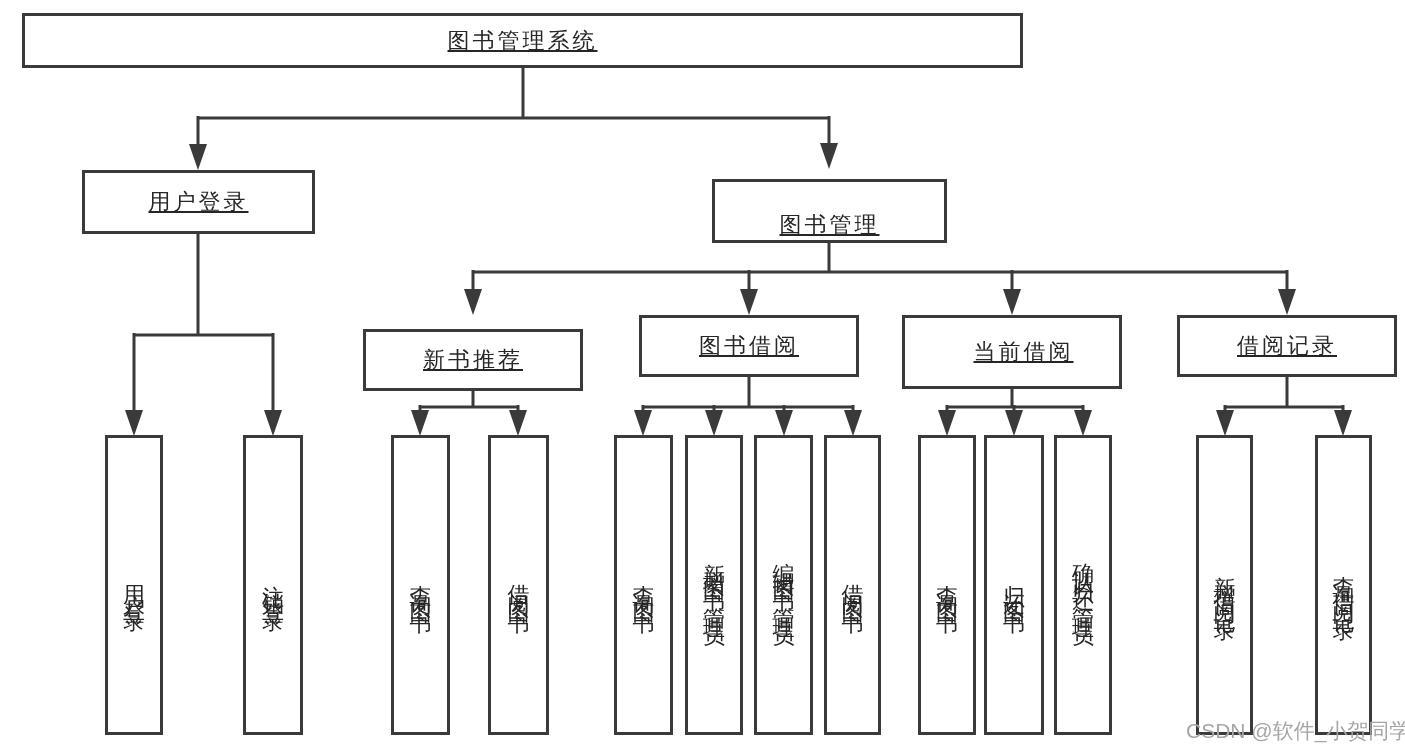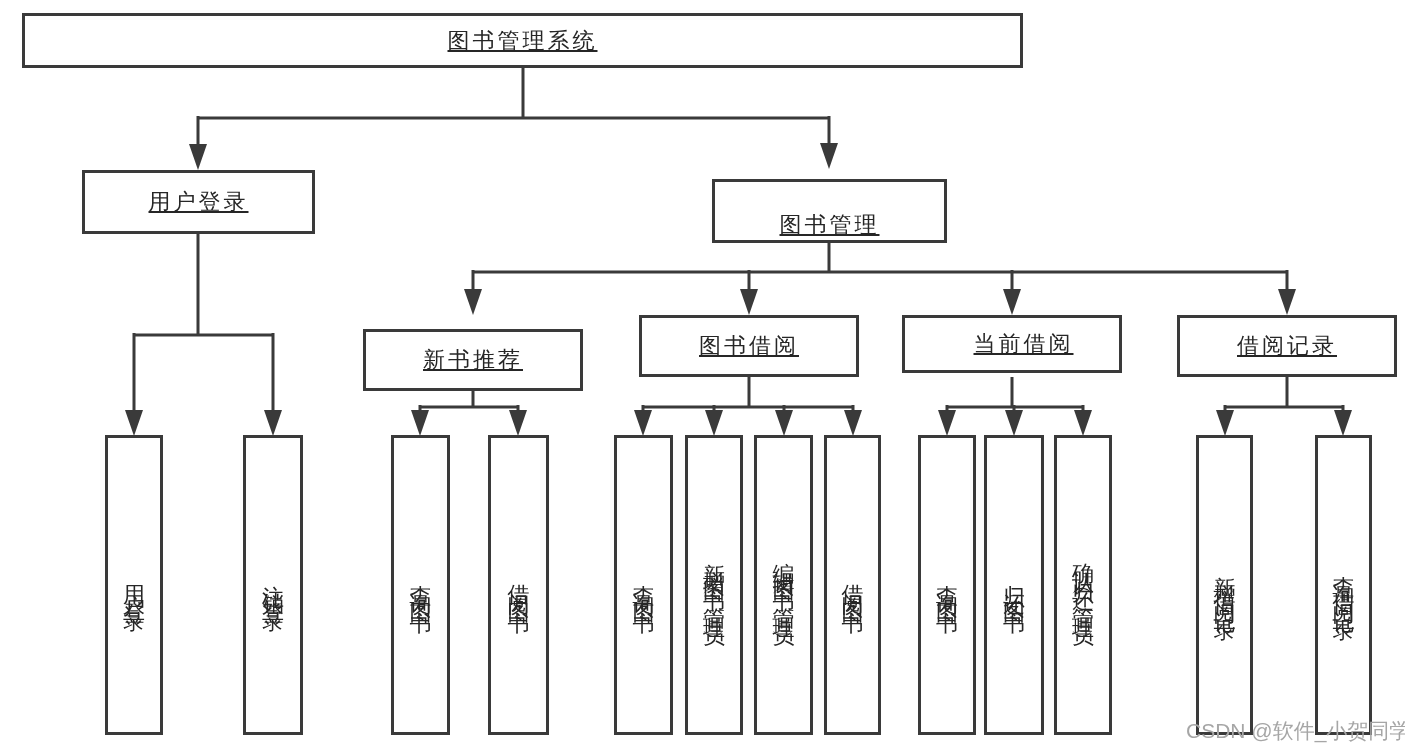--- a/index.html
+++ b/index.html
@@ -93,21 +93,21 @@
   <div class="node" style="left:712px; top:179px; width:235px; height:64px;align-items:flex-end;">
     <span class="hlabel">图书管理</span>
   </div>
 
   <div class="node" style="left:363px; top:329px; width:220px; height:62px;">
     <span class="hlabel">新书推荐</span>
   </div>
   <div class="node" style="left:639px; top:315px; width:220px; height:62px;">
     <span class="hlabel">图书借阅</span>
   </div>
-  <div class="node" style="left:902px; top:315px; width:220px; height:58px;padding-left:23px;">
+  <div class="node" style="left:902px; top:315px; width:220px; height:74px;padding-left:23px;">
     <span class="hlabel">当前借阅</span>
   </div>
   <div class="node" style="left:1177px; top:315px; width:220px; height:62px;">
     <span class="hlabel">借阅记录</span>
   </div>
 
   <div class="node" style="left:105px; top:435px; width:58px; height:300px;">
     <span class="vlabel">用户登录</span>
   </div>
   <div class="node" style="left:243px; top:435px; width:60px; height:300px;">

